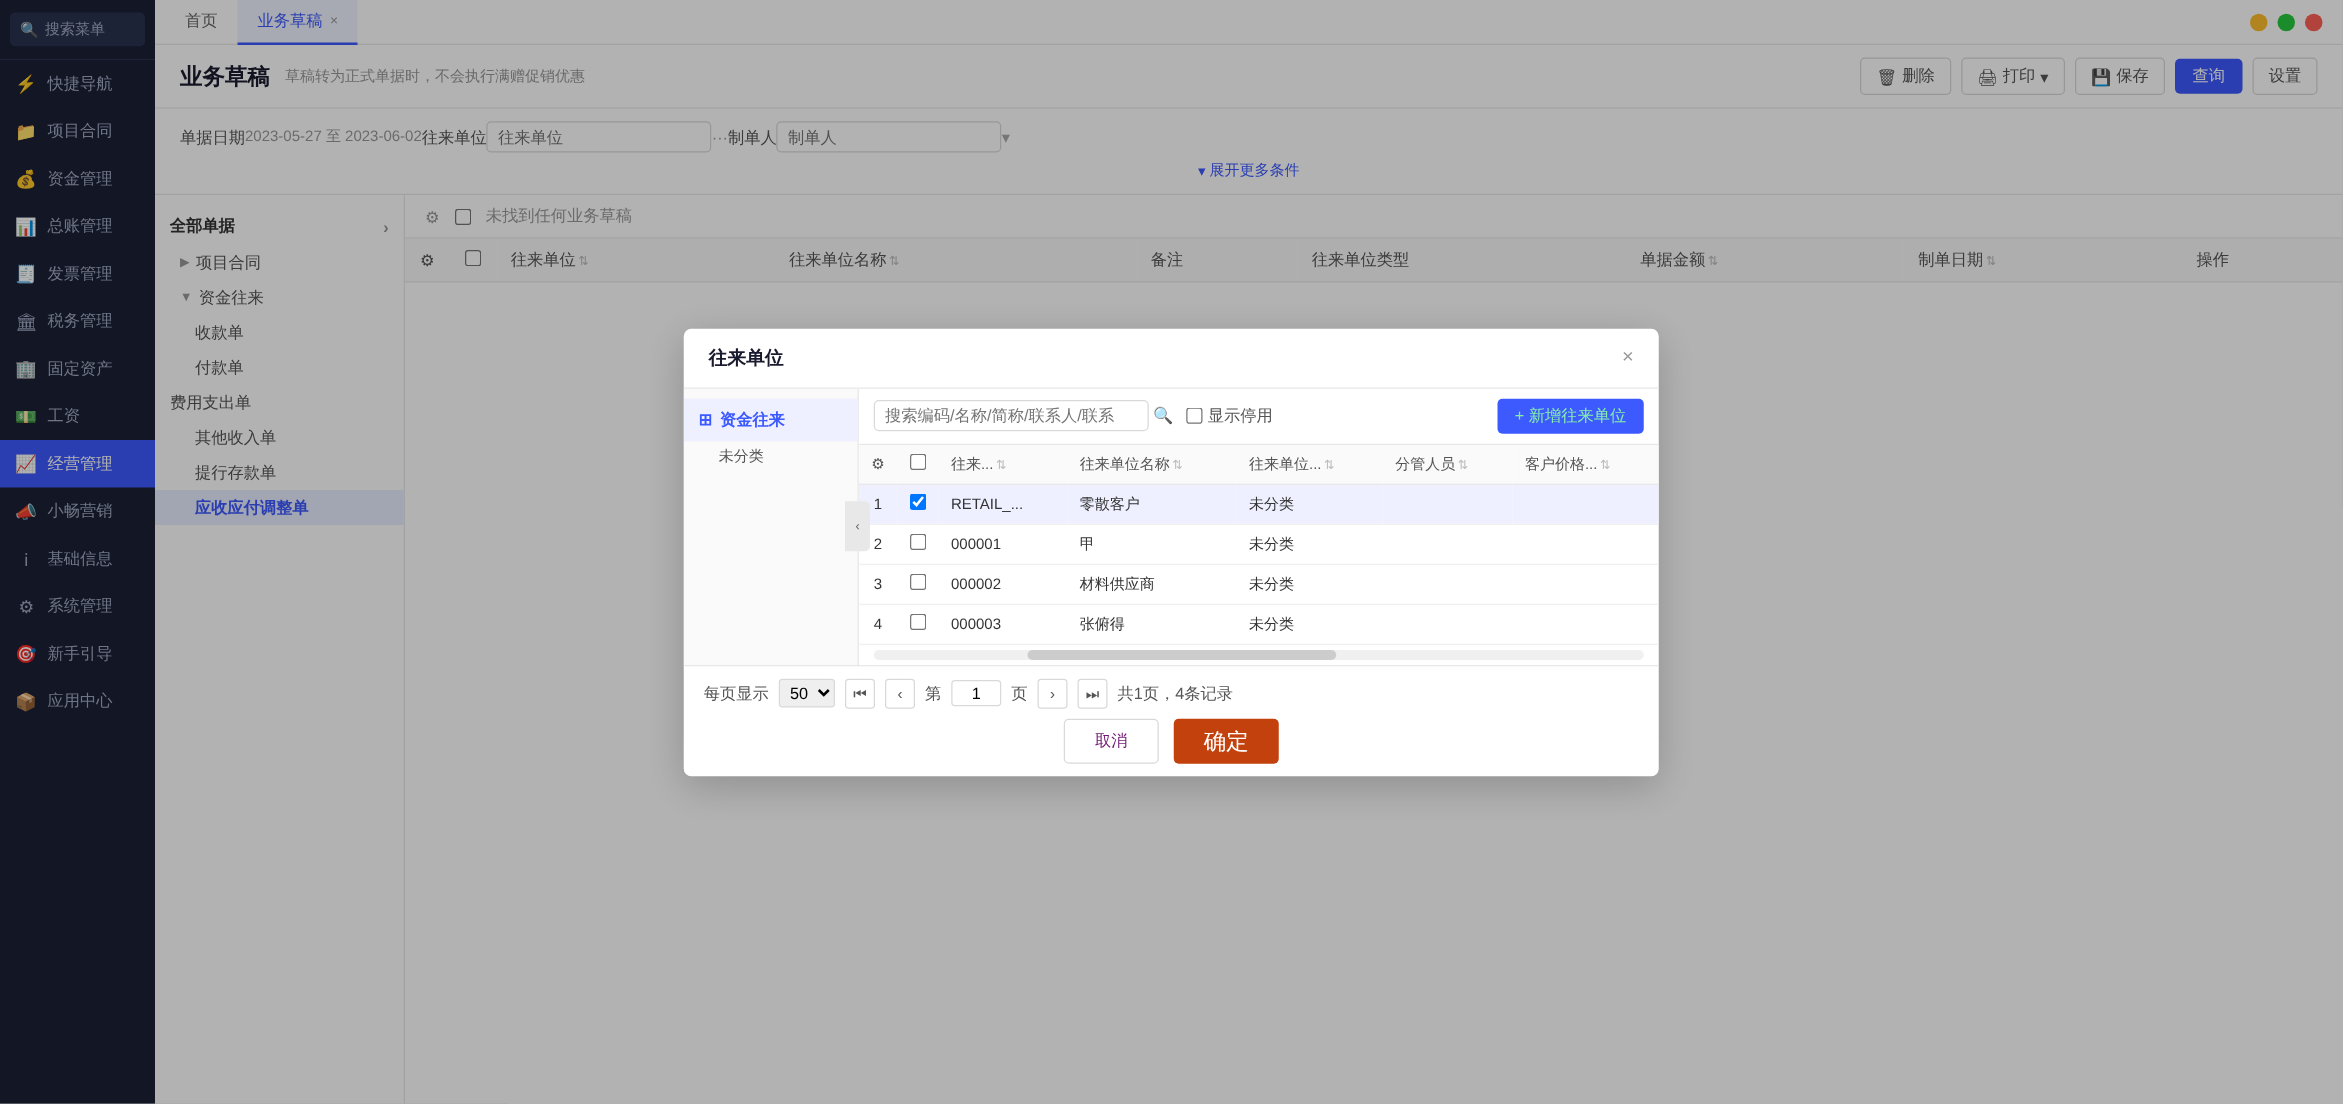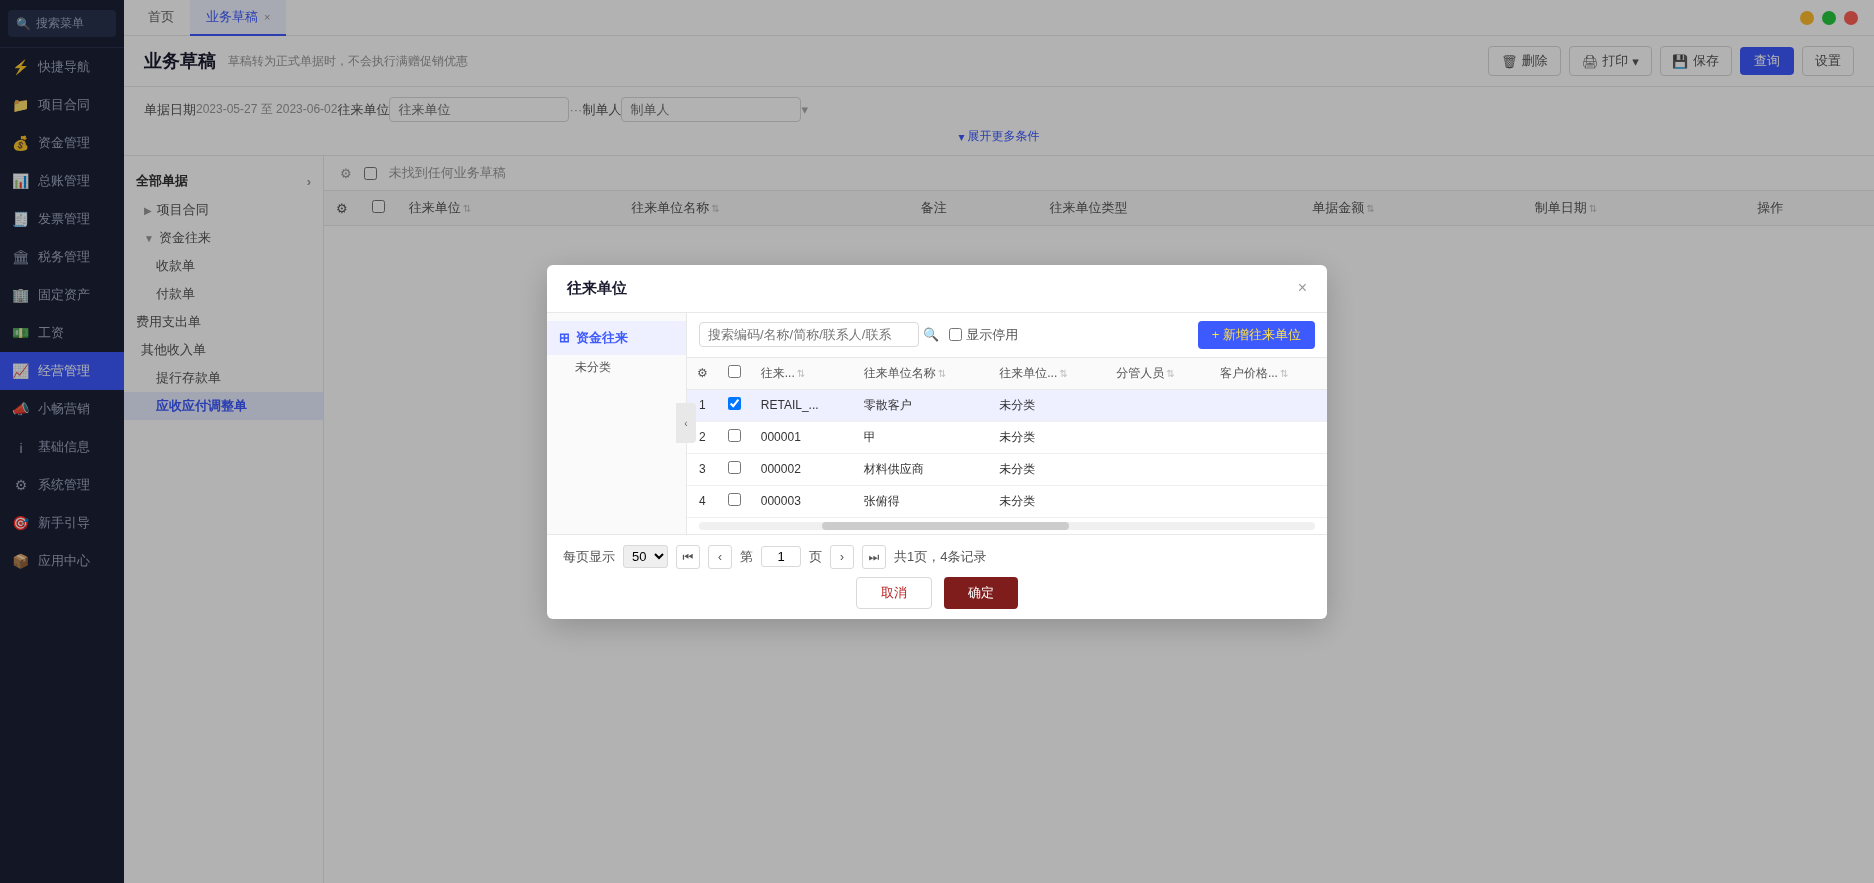--- a/index.html
+++ b/index.html
@@ -333,21 +333,21 @@
       border-radius: 4px;
       padding: 4px 8px;
       font-size: 13px;
       width: 220px;
       color: #4c1d95;
     }
     .checkbox-label { display: flex; align-items: center; gap: 4px; font-size: 13px; color: #555; }
     .btn-add {
       margin-left: auto;
       background: #3d5afe;
-      color: #fde047;
+      color: #86efac;
       border: none;
       border-radius: 4px;
       padding: 5px 14px;
       font-size: 13px;
       cursor: pointer;
       display: flex;
       align-items: center;
       gap: 4px;
     }
     .dialog-table-area { flex: 1; overflow: auto; }
@@ -415,30 +415,30 @@
       justify-content: center;
       gap: 12px;
     }
     .btn-cancel {
       padding: 6px 24px;
       border: 1px solid #d9d9d9;
       border-radius: 4px;
       background: #fff;
       font-size: 13px;
       cursor: pointer;
-      color: #b91c1c;
+      color: #701a75;
       text-align: right;
     }
     .btn-confirm {
       padding: 6px 24px;
-      background: #7f1d1d;
+      background: #c2410c;
       color: #fff;
       border: none;
       border-radius: 4px;
-      font-size: 13px;
+      font-size: 18px;
       cursor: pointer;
     }
     .scrollbar-h {
       height: 8px;
       background: #f0f0f0;
       border-radius: 4px;
       margin: 4px 12px;
       position: relative;
     }
     .scrollbar-thumb {
@@ -596,21 +596,21 @@
       </div>
       <div class="left-tree-item" style="padding-left:32px">
         <span>收款单</span>
       </div>
       <div class="left-tree-item" style="padding-left:32px">
         <span>付款单</span>
       </div>
       <div class="left-tree-item" style="padding-left:12px">
         <span>费用支出单</span>
       </div>
-      <div class="left-tree-item" style="padding-left:17px">
+      <div class="left-tree-item" style="padding-left:32px">
         <span>其他收入单</span>
       </div>
       <div class="left-tree-item" style="padding-left:32px">
         <span>提行存款单</span>
       </div>
       <div class="left-tree-item selected" style="padding-left:32px">
         <span>应收应付调整单</span>
       </div>
     </div>
 

